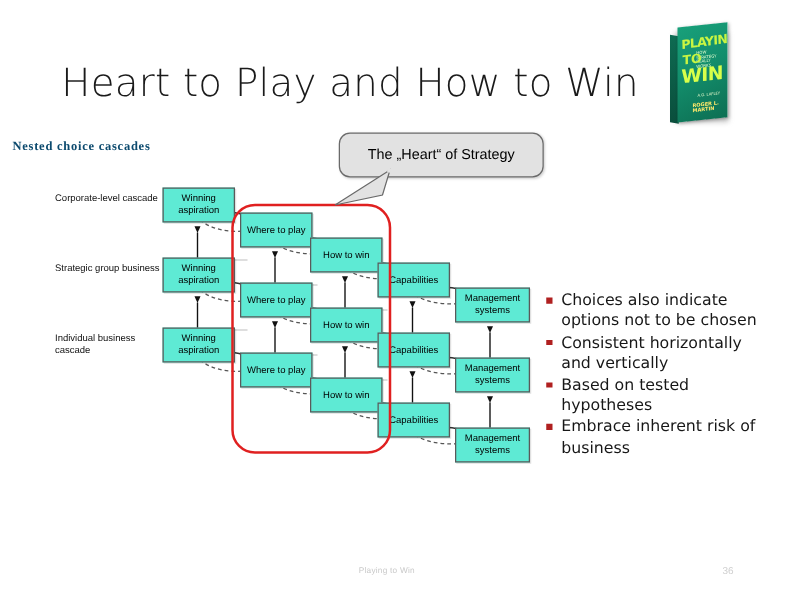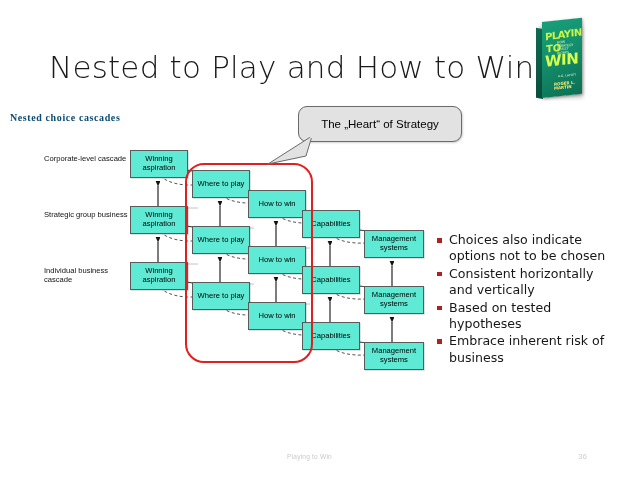--- a/index.html
+++ b/index.html
@@ -74,21 +74,20 @@
   }
   .diagram svg.links{position:absolute;left:0;top:0;width:430px;height:265px;}
 
   
   .callout{
     position:absolute;left:271px;top:106px;width:162px;height:34px;
     background:#e2e2e2;border:1px solid #6a6a6a;border-radius:9px;
     display:flex;align-items:center;justify-content:center;
     font-size:11.5px;color:#000;font-family:"Liberation Sans",sans-serif;
     box-shadow:1px 1px 2px rgba(0,0,0,.18);
-    margin-left:27px;
   }
   .callout-tail{position:absolute;left:262px;top:134px;width:60px;height:36px;}
 
   
   .bullets{position:absolute;left:436px;top:232px;width:178px;}
   .bullet{
     position:relative;padding-left:13px;margin-bottom:1px;
     font-size:12.6px;line-height:16.4px;color:#171717;
     font-family:"DejaVu Sans","Liberation Sans",sans-serif;
   }
@@ -111,21 +110,21 @@
   .footer-page{
     position:absolute;left:578px;top:452px;font-size:8px;color:#cfcfcf;
     font-family:"Liberation Sans",sans-serif;
   }
 </style>
 </head>
 <body>
 
 <div class="slide">
 
-  <div class="slide-title">Nested to Play and How to Win</div>
+  <div class="slide-title">Heart to Play and How to Win</div>
 
   <div class="book-wrap">
     <div class="book-shadow"></div>
     <div class="book-spine"></div>
     <div class="book-face">
       <div class="bk-t1">PLAYING</div>
       <div class="bk-sub">HOW STRATEGY REALLY WORKS</div>
       <div class="bk-t2">TO</div>
       <div class="bk-t3">WIN</div>
       <div class="bk-by">A.G. LAFLEY</div>

